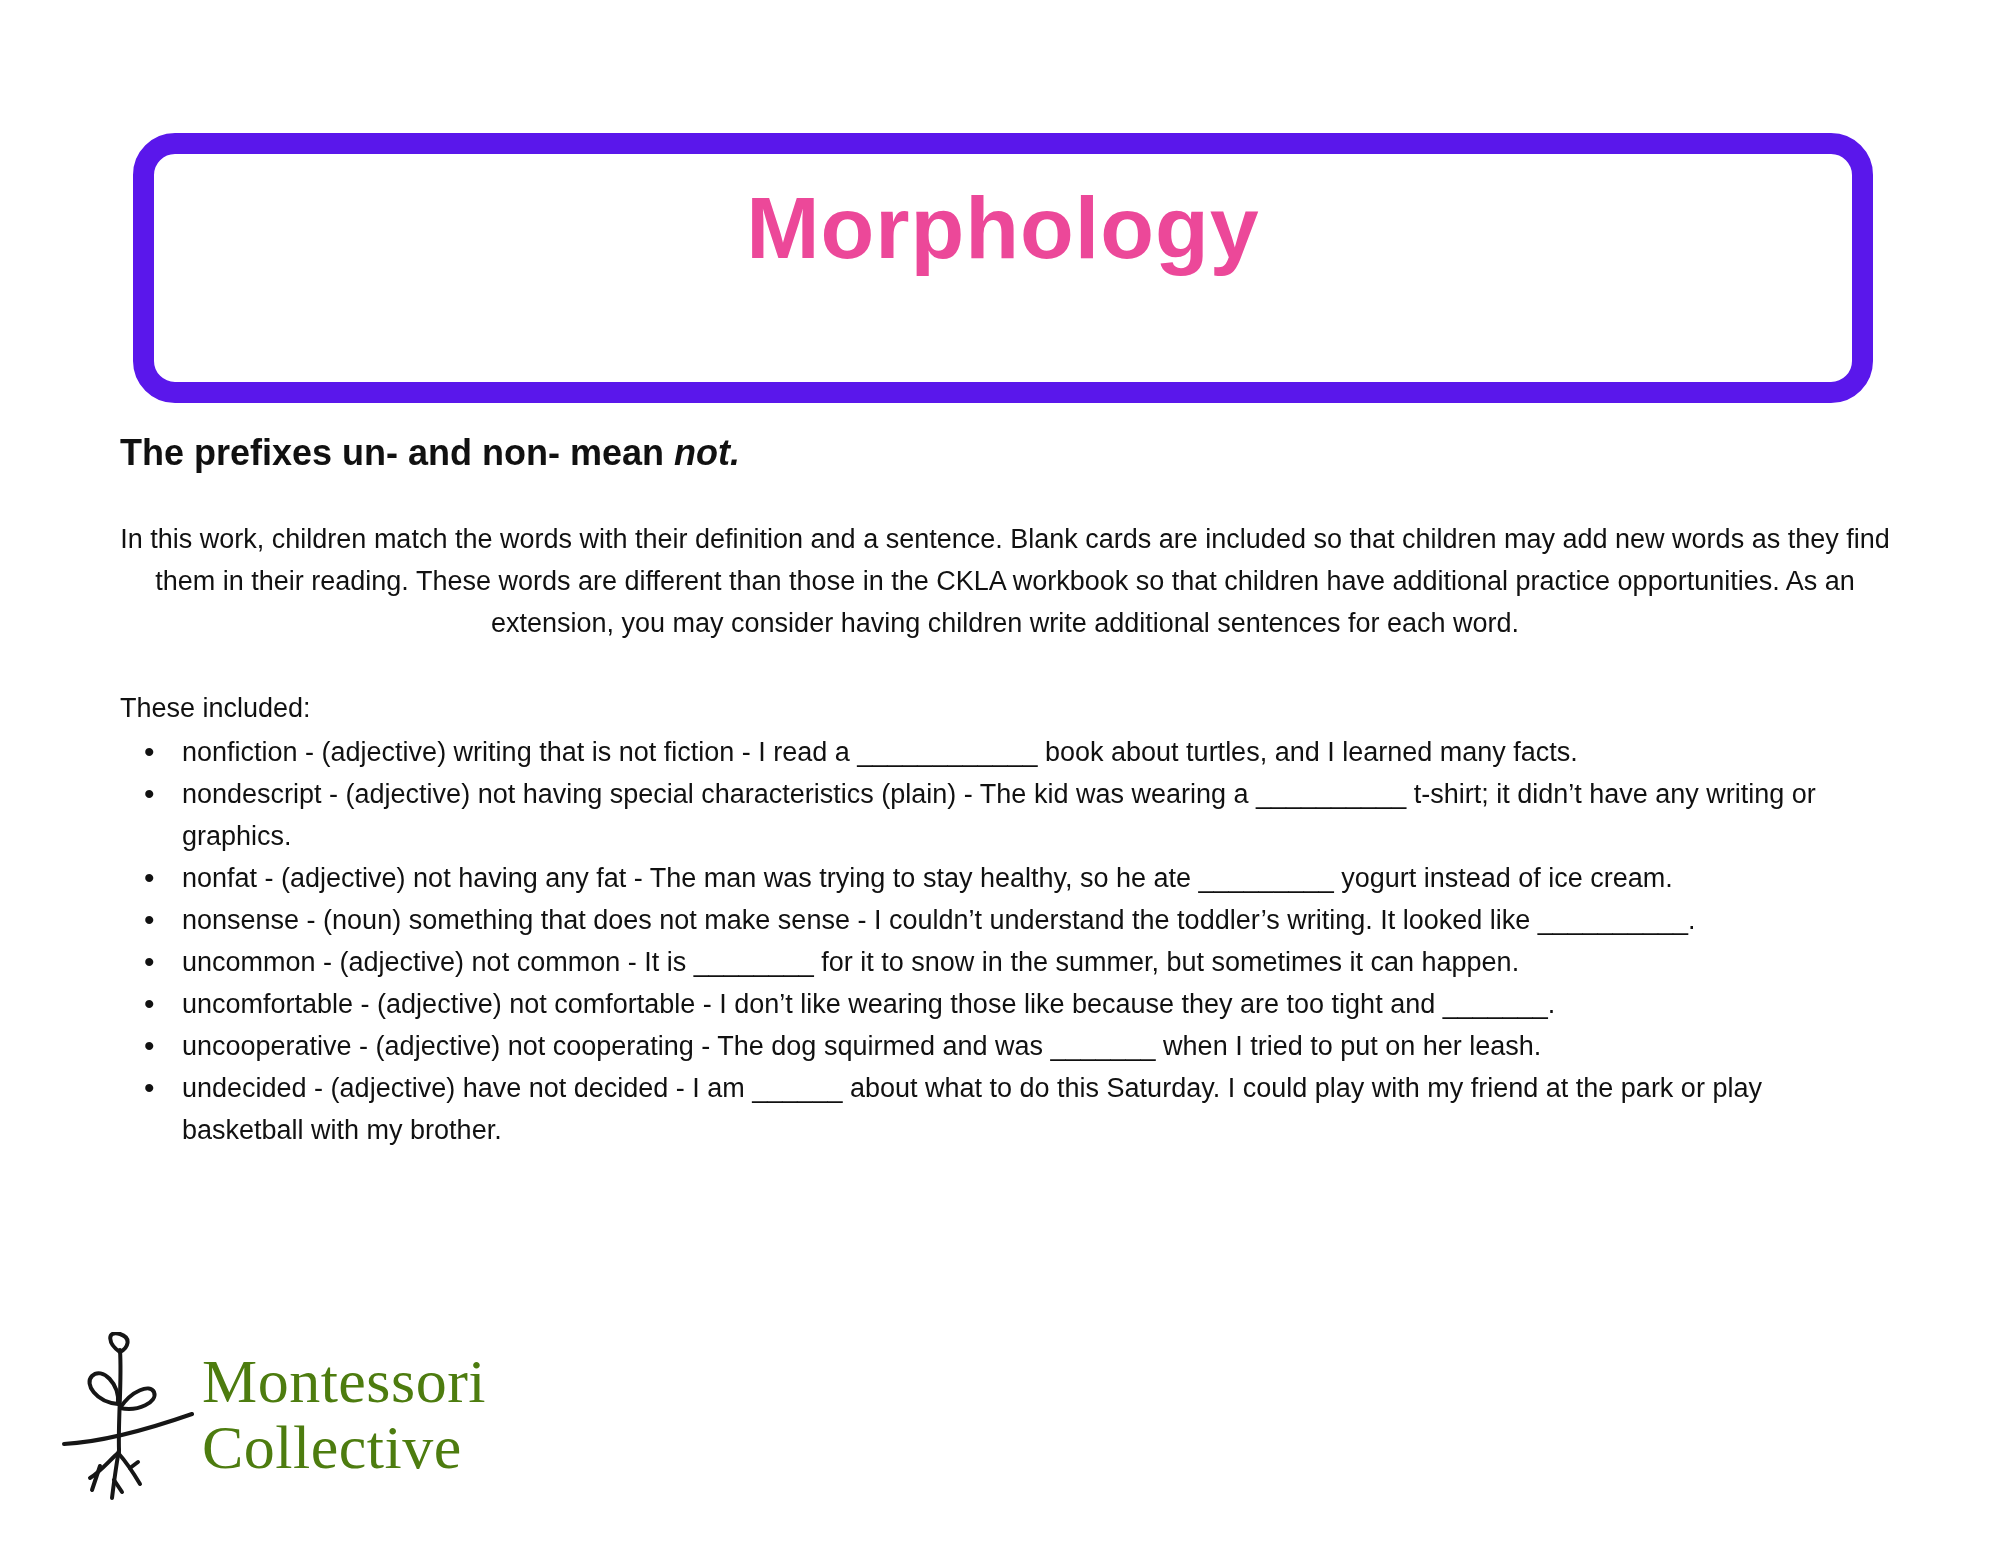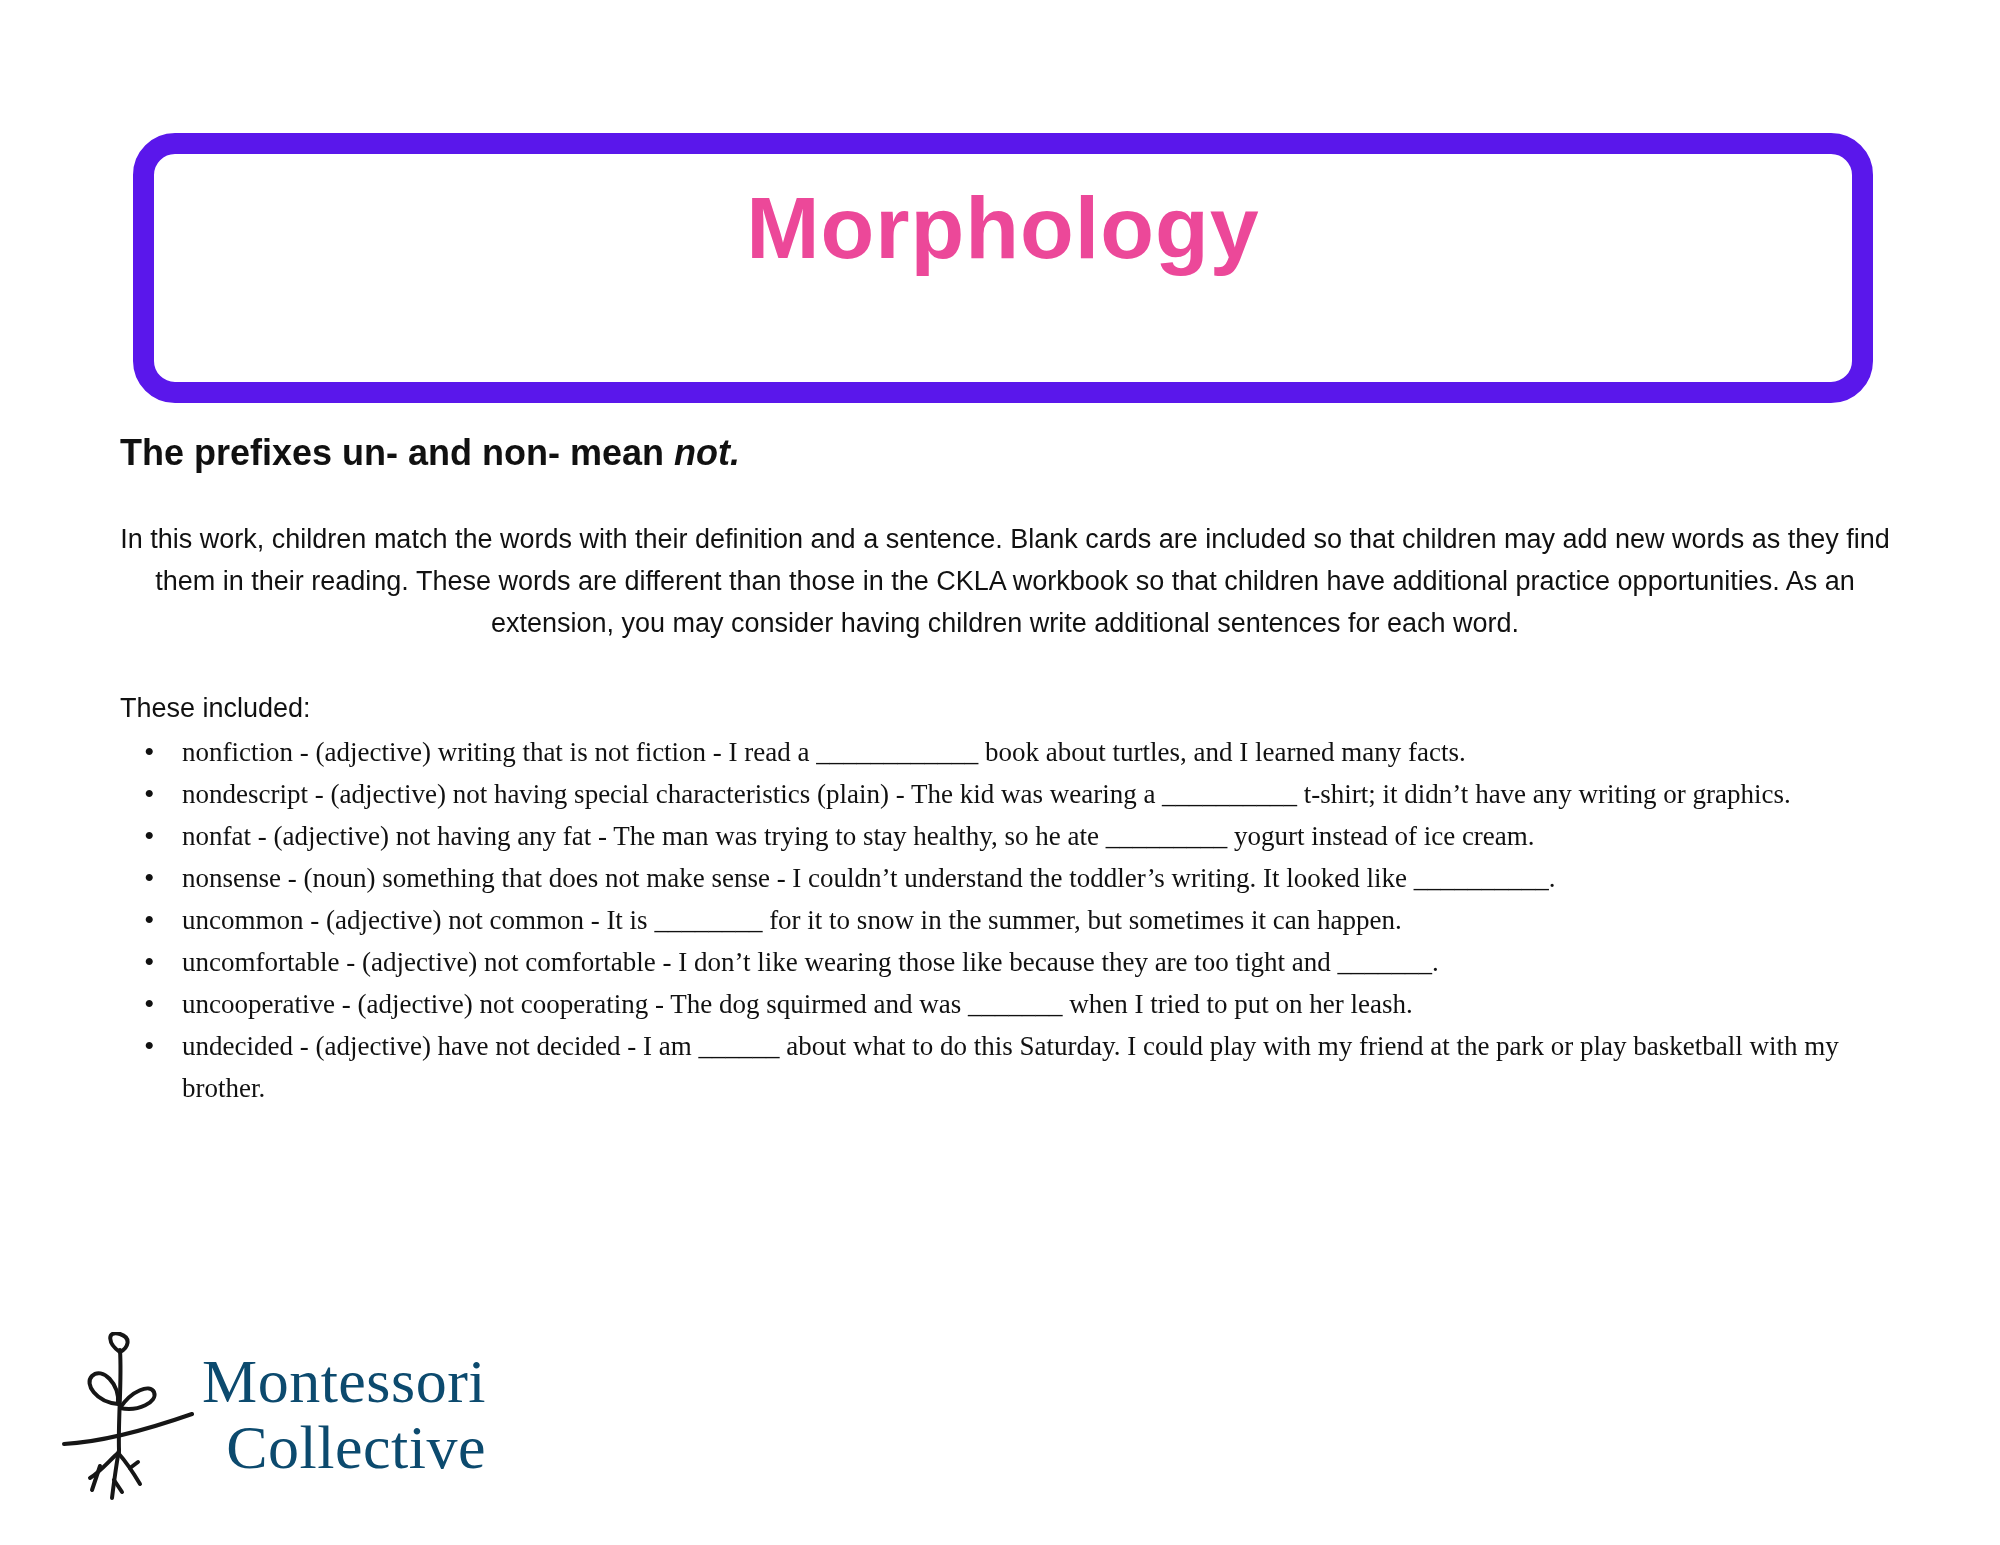--- a/index.html
+++ b/index.html
@@ -64,21 +64,20 @@
     margin: 43px 0 0 0;
   }
   ul.word-list {
     margin: 2px 0 0 24px;
     padding: 0;
     list-style: none;
   }
   ul.word-list li {
     position: relative;
     padding-left: 38px;
-    font-family: Liberation Serif, serif;
   }
   ul.word-list li::before {
     content: "\2022";
     position: absolute;
     left: 0;
     top: 0;
     font-size: 30px;
   }
 
   
@@ -93,23 +92,22 @@
     width: 132px;
     height: 178px;
     flex: 0 0 auto;
   }
   .logo-text {
     margin-left: 8px;
     margin-top: 16px;
     font-family: "Liberation Serif", serif;
     font-size: 62px;
     line-height: 66px;
-    color: #0c4a6e;
+    color: #4d7c0f;
     letter-spacing: 0.5px;
-    text-align: right;
   }
 </style>
 </head>
 <body>
 
 <div class="page">
 
   <div class="title-box">
     <h1>Morphology</h1>
   </div>

